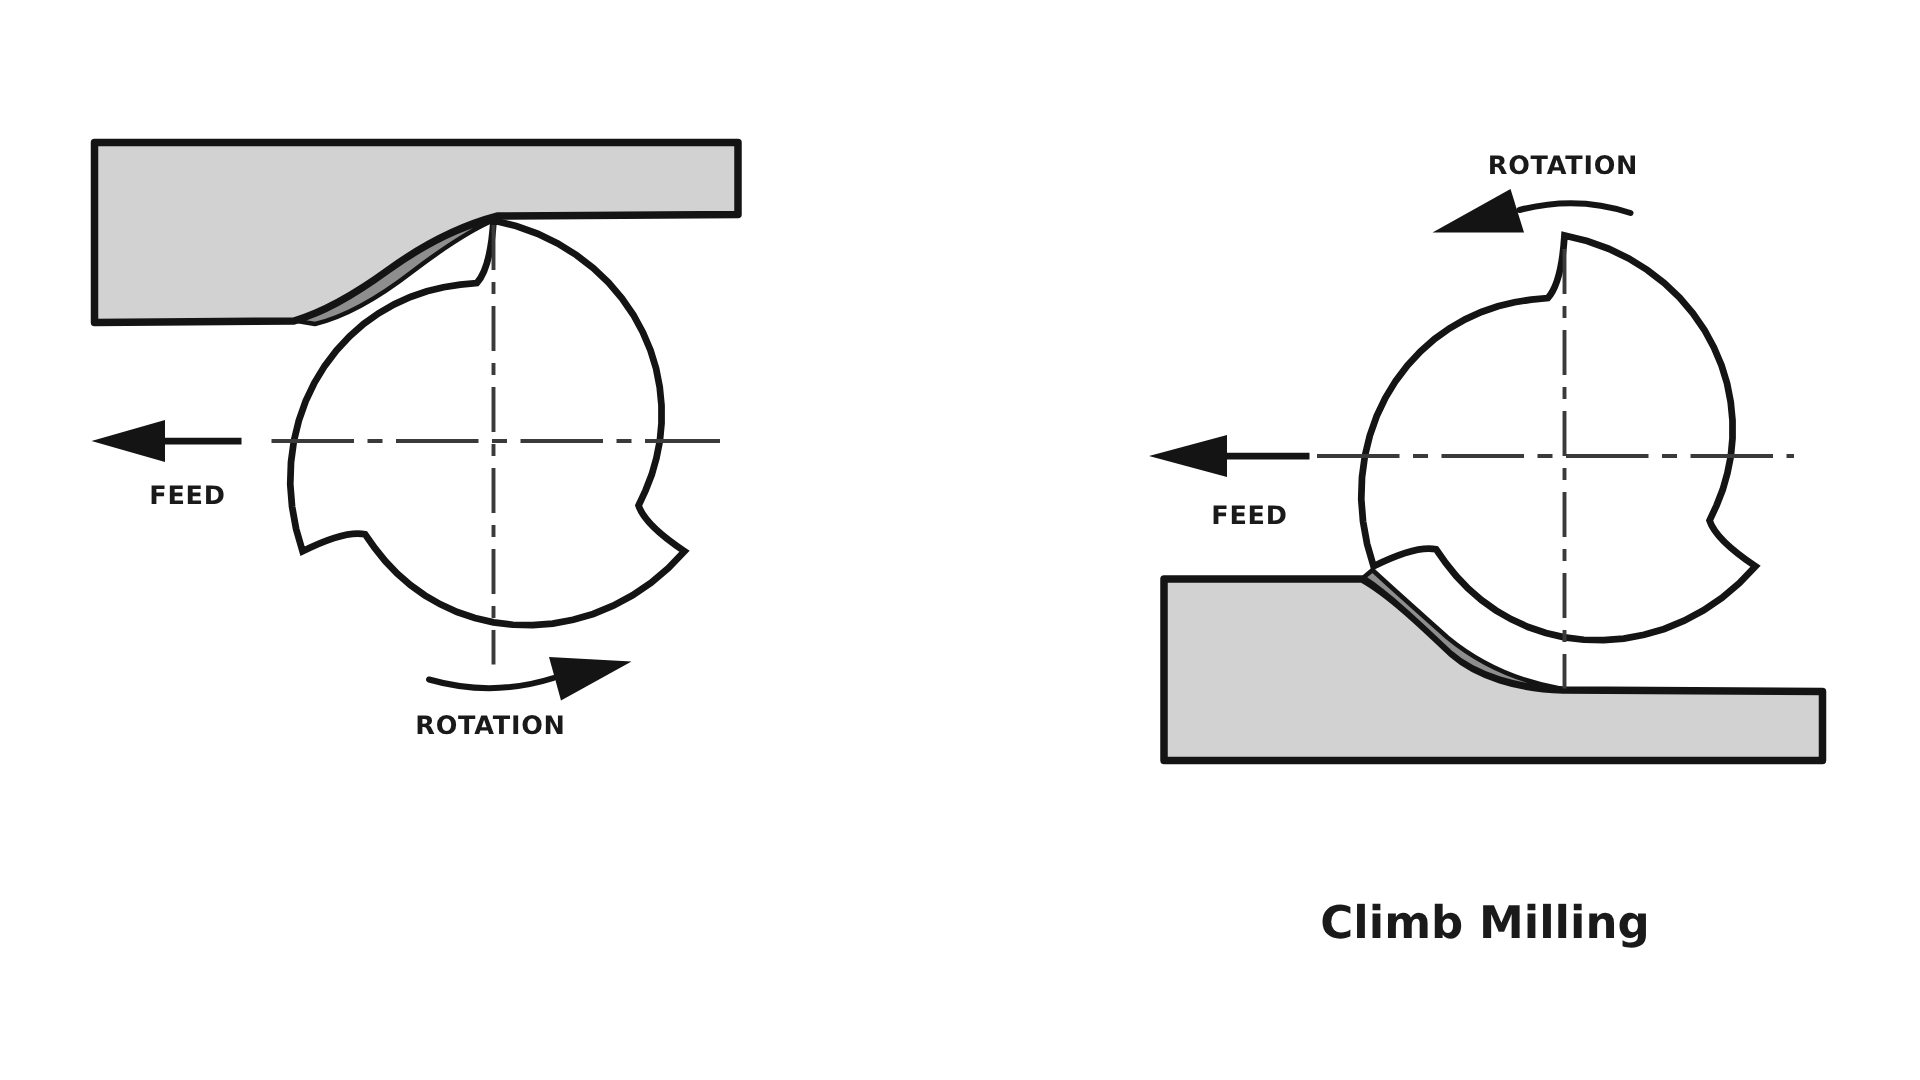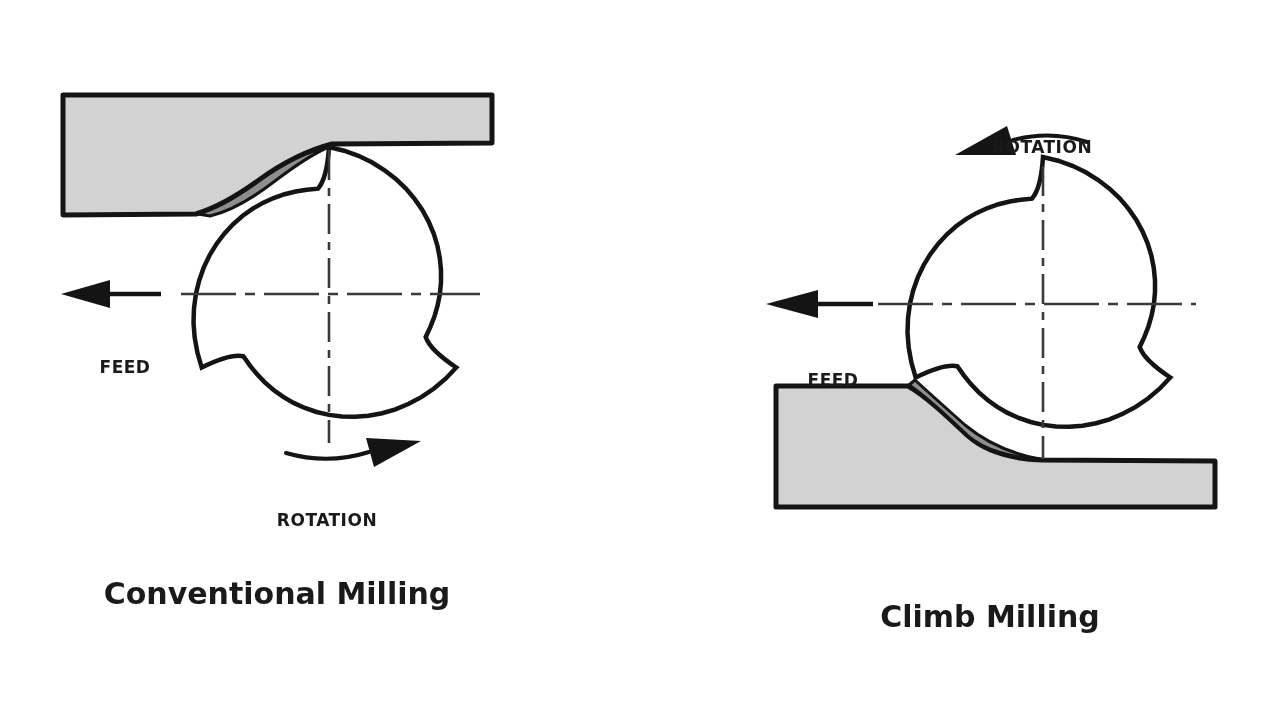--- a/index.html
+++ b/index.html
@@ -1,20 +1,20 @@
 <!DOCTYPE html>
 <html><head>
 <meta charset="utf-8">
 <style>
   html,body{margin:0;padding:0;background:#ffffff;width:1280px;height:720px;overflow:hidden;}
   #stage{position:relative;width:1280px;height:720px;background:#ffffff;
          font-family:"DejaVu Sans","Liberation Sans",sans-serif;}
   #scene{position:absolute;left:0;top:0;}
   .lbl{position:absolute;transform:translate(-50%,-50%);white-space:nowrap;color:#1a1a1a;}
-  .small-lbl{font-size:17px;font-weight:700;letter-spacing:0.5px;margin-top:36px;}
+  .small-lbl{font-size:17px;font-weight:700;letter-spacing:0.5px;}
   .title-lbl{font-size:30px;font-weight:700;}
 </style>
 </head>
 <body>
 
 <div id="stage">
   <svg id="scene" width="1280" height="720" viewBox="0 0 1280 720">
       <g>
         <path d="M 63 95 L 492 95 L 492 143 L 332 144 C 309 150 284 162 259 180 C 237 196 216 208 196 214 L 63 215 Z" fill="#d2d2d2" stroke="#141414" stroke-width="5" stroke-linejoin="round"></path>
         <path d="M 331 146 C 308 151 284 163 259 181 C 237 197 217 209 198 214 L 210 216 C 231 211 253 198 275 181 C 296 165 314 153 331 146 Z" fill="#8e8e8e" stroke="#141414" stroke-width="3" stroke-linejoin="round"></path>
@@ -48,16 +48,15 @@
     </svg>
 
   <div class="lbl small-lbl" style="left:125px;top:331px;">FEED</div>
 
   <div class="lbl small-lbl" style="left:327px;top:484px;">ROTATION</div>
 
   <div class="lbl small-lbl" style="left:833px;top:344px;">FEED</div>
 
   <div class="lbl small-lbl" style="left:1042px;top:111px;">ROTATION</div>
 
-  <div class="lbl title-lbl" style="left:277px;top:593px;">Conventional Milling</div>
 
   <div class="lbl title-lbl" style="left:990px;top:616px;">Climb Milling</div>
 </div>
 
 </body></html>

